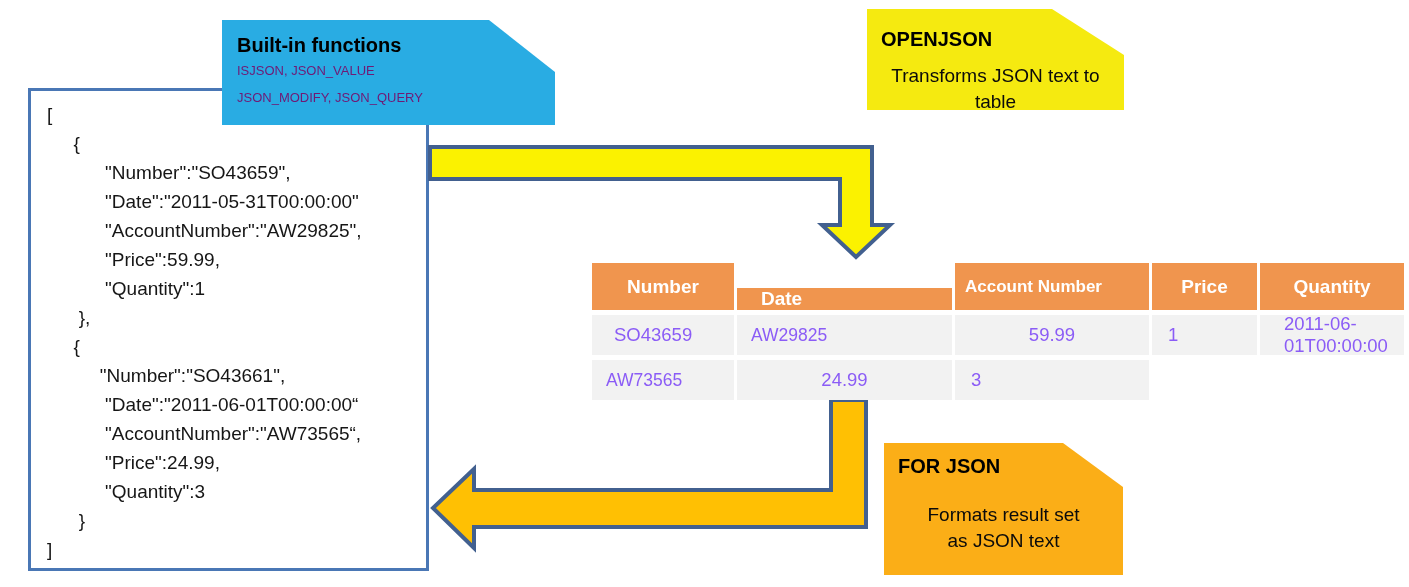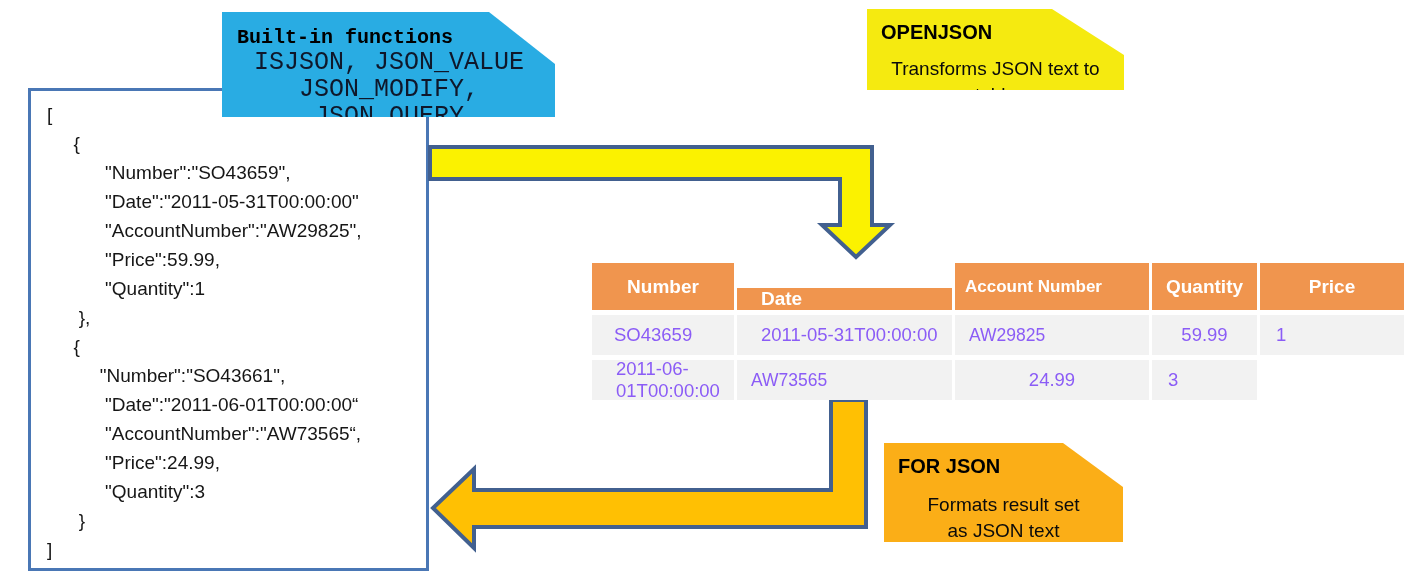--- a/index.html
+++ b/index.html
@@ -16,38 +16,37 @@
   .json-box pre {
     margin:0; padding:9px 0 0 16px; font-family:"Liberation Sans", sans-serif;
     font-size:19px; line-height:29px; white-space:pre; color:#161616;
   }
 
   
   .callout { position:absolute; box-sizing:border-box; z-index:4; }
   .callout .title { font-weight:bold; font-size:20px; color:#000; }
   .callout .body-text { font-size:19px; color:#0b0b0b; white-space:pre-line; line-height:26px;text-align:center; }
   .callout-blue {
-    left:222px; top:12px; width:333px; height:105px; background:var(--callout-blue);
+    left:222px; top:20px; width:333px; height:105px; background:var(--callout-blue);
     clip-path:polygon(0 0, calc(100% - 66px) 0, 100% 52px, 100% 100%, 0 100%);
     padding:14px 14px 0 15px;
-    font-family:Liberation Mono, monospace;
   }
-  .callout-blue .lines { font-size:25px; line-height:27px; color:#0f172a;text-align:center; }
+  .callout-blue .lines { font-size:13px; line-height:27px; color:#701a75; }
   .callout-yellow {
-    left:867px; top:9px; width:257px; height:81px; background:var(--callout-yellow);
+    left:867px; top:9px; width:257px; height:101px; background:var(--callout-yellow);
     clip-path:polygon(0 0, calc(100% - 72px) 0, 100% 46px, 100% 100%, 0 100%);
-    padding:12px 14px 0 14px;
+    padding:19px 14px 0 14px;
   }
   .callout-yellow .body-text { margin-top:12px; }
   .callout-orange {
-    left:884px; top:443px; width:239px; height:99px; background:var(--callout-orange);
+    left:884px; top:443px; width:239px; height:132px; background:var(--callout-orange);
     clip-path:polygon(0 0, calc(100% - 60px) 0, 100% 44px, 100% 100%, 0 100%);
     padding:12px 14px 0 14px;
   }
-  .callout-orange .body-text { margin-top:14px; }
+  .callout-orange .body-text { margin-top:24px; }
 
   
   .arrows { position:absolute; left:0; top:0; z-index:2; pointer-events:none; }
   .arrows polygon { stroke:var(--arrow-stroke); stroke-width:4; stroke-linejoin:miter; }
   .arrow-yellow-fill { fill:var(--arrow-yellow); }
   .arrow-orange-fill { fill:var(--arrow-orange); }
 
   
   .result-table {
     position:absolute; left:592px; top:263px; z-index:3;
@@ -95,25 +94,24 @@
 
   <svg class="arrows" width="1409" height="587" viewBox="0 0 1409 587">
     <polygon class="arrow-yellow-fill" points="430,147 872,147 872,225 890,225 856,257 822,225 840,225 840,179 430,179"></polygon>
     <polygon class="arrow-orange-fill" points="831,400 831,490 474,490 474,469 433,508 474,548 474,527 866,527 866,400"></polygon>
   </svg>
 
   <div class="result-table">
     <div class="hcell">Number</div>
     <div class="hcell left">Date</div>
     <div class="hcell acct">Account Number</div>
+    <div class="hcell">Price</div>
     <div class="hcell">Quantity</div>
-    <div class="hcell">Price</div>
 
     <div class="bcell">SO43659</div>
-    <div class="bcell date">2011-05-31T00:00:00</div>
     <div class="bcell acct">AW29825</div>
     <div class="bcell price">59.99</div>
     <div class="bcell qty">1</div>
 
     <div class="bcell date">2011-06-01T00:00:00</div>
     <div class="bcell acct">AW73565</div>
     <div class="bcell price">24.99</div>
     <div class="bcell qty">3</div>
   </div>
 

